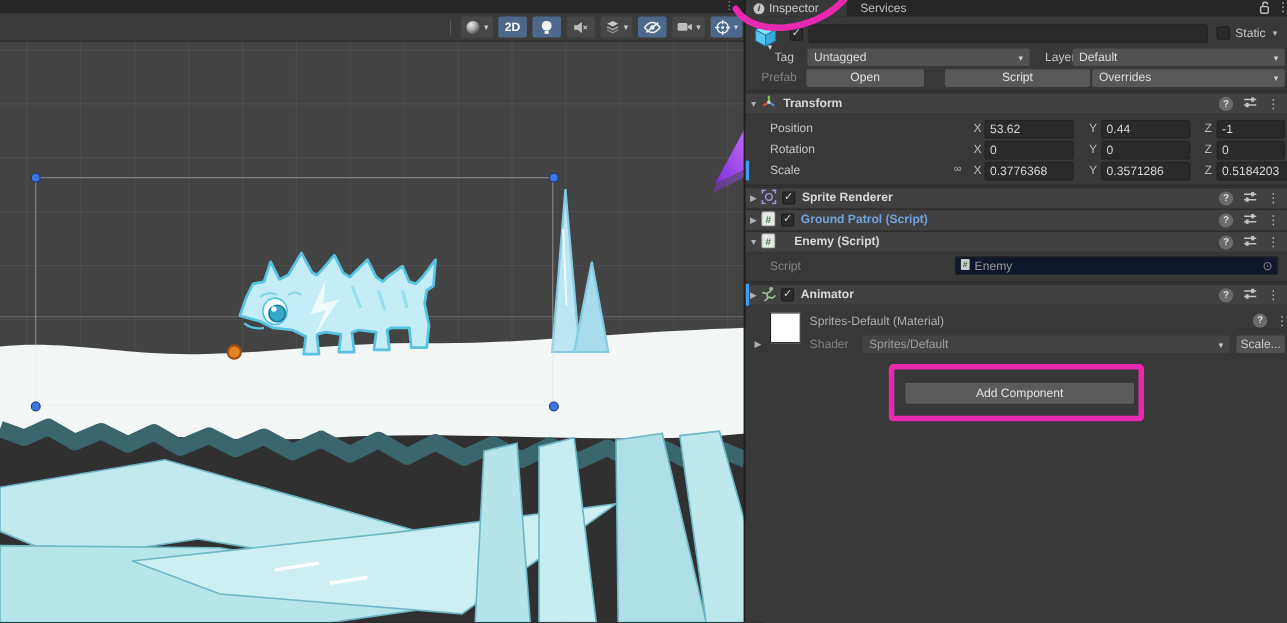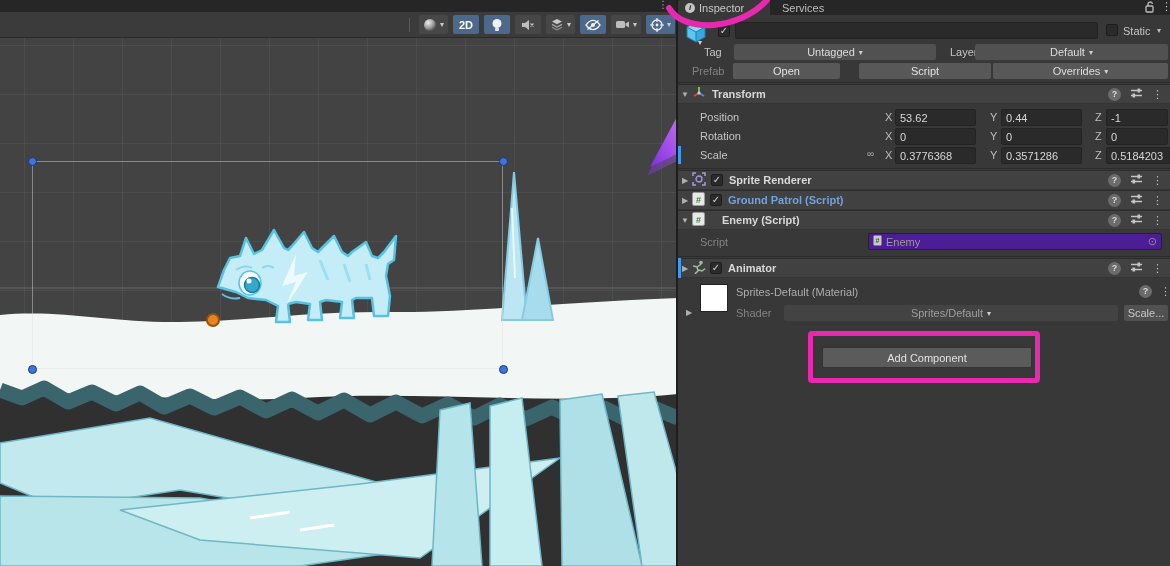--- a/index.html
+++ b/index.html
@@ -37,21 +37,21 @@
   .tab{position:absolute;top:0;height:15px;display:flex;align-items:center;color:#C8C8C8;cursor:pointer;}
   #tab-inspector{left:0;width:92px;background:#383838;border-radius:3px 3px 0 0;padding-left:7px;}
   #tab-services{left:98px;padding:0 6px;color:#BDBDBD;}
   .info-badge{width:10px;height:10px;border-radius:50%;background:#C4C4C4;color:#262626;
       font-size:8px;font-weight:bold;text-align:center;line-height:10px;margin-right:4px;font-style:italic;}
   .lbl{color:#C4C4C4;}
   .dim{color:#828282;text-align:right;}
   .fld{background:#2A2A2A;border:1px solid #232323;border-radius:2px;color:#D8D8D8;
       display:flex;align-items:center;padding:0 4px;height:17px;}
   .dd{background:#515151;border-radius:2px;color:#DDD;display:flex;align-items:center;
-      justify-content:center;height:16px;padding:0 6px;cursor:pointer;}
+      justify-content:space-between;height:16px;padding:0 6px;cursor:pointer;}
   .dd .caret{font-size:8px;color:#CFCFCF;margin-left:4px;}
   .btn{background:#585858;border-radius:2px;color:#E2E2E2;display:flex;align-items:center;
       justify-content:center;height:16px;cursor:pointer;}
   .chk{width:12px;height:12px;background:#2B2B2B;border:1px solid #1D1D1D;border-radius:2px;
       color:#D5D5D5;font-size:10px;line-height:10px;text-align:center;cursor:pointer;}
   .ihdr{position:absolute;left:0;width:492px;height:20px;background:#414141;border-top:1px solid #2D2D2D;
       border-bottom:1px solid #343434;display:flex;align-items:center;}
   .fold{width:14px;font-size:8px;color:#B0B0B0;text-align:center;cursor:pointer;flex:0 0 14px;}
   .ctitle{font-weight:bold;color:#D8D8D8;margin-left:6px;}
   .hicons{margin-left:auto;display:flex;align-items:center;gap:9px;padding-right:7px;}
@@ -387,21 +387,21 @@
           <svg width="13" height="12" viewBox="0 0 13 12">
               <path d="M1 3.5h11M1 8.5h11" stroke="#C4C4C4" stroke-width="1.4"></path>
           <rect x="7.5" y="1.5" width="2.6" height="4" fill="#C4C4C4"></rect>
               <rect x="2.5" y="6.5" width="2.6" height="4" fill="#C4C4C4"></rect>
             </svg></span>
         <span class="kebab">⋮</span>
       </span>
     </div>
 
     <span class="abs dim" style="left:22px;top:236px;">Script</span>
-    <div class="abs fld" style="left:190px;top:233px;width:294px;background:#4c1d95;color:#9A9A9A;justify-content:center;">
+    <div class="abs fld" style="left:190px;top:233px;width:294px;background:#0f172a;color:#9A9A9A;justify-content:center;">
       <span style="margin-right:4px;">
         <svg width="9" height="11" viewBox="0 0 9 11">
             <rect x="0.5" y="0.5" width="8" height="10" rx="1" fill="#C9C9C9"></rect>
         <text x="4.5" y="8" font-size="7" font-weight="bold" fill="#2F5F2F" text-anchor="middle" font-family="Liberation Sans,sans-serif">#</text>
           </svg></span>
       <span>Enemy</span>
       <span style="margin-left:auto;color:#8F8F8F;">⊙</span>
     </div>
 
     <div class="sep" style="top:256px;"></div>

